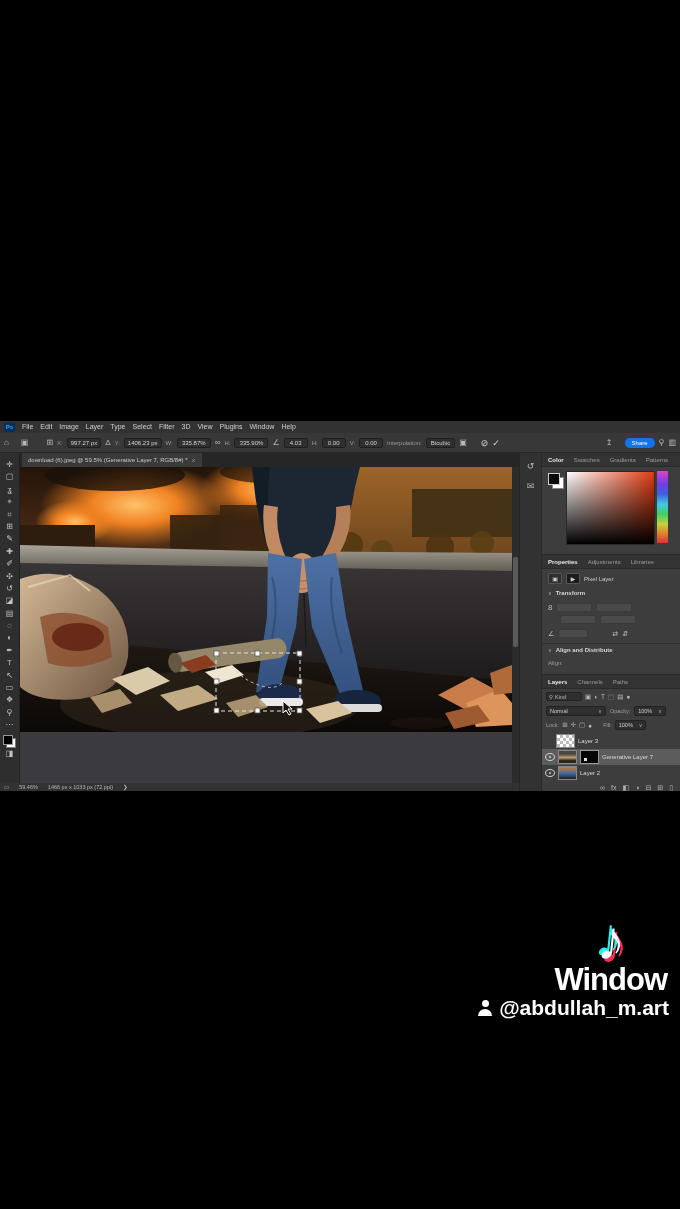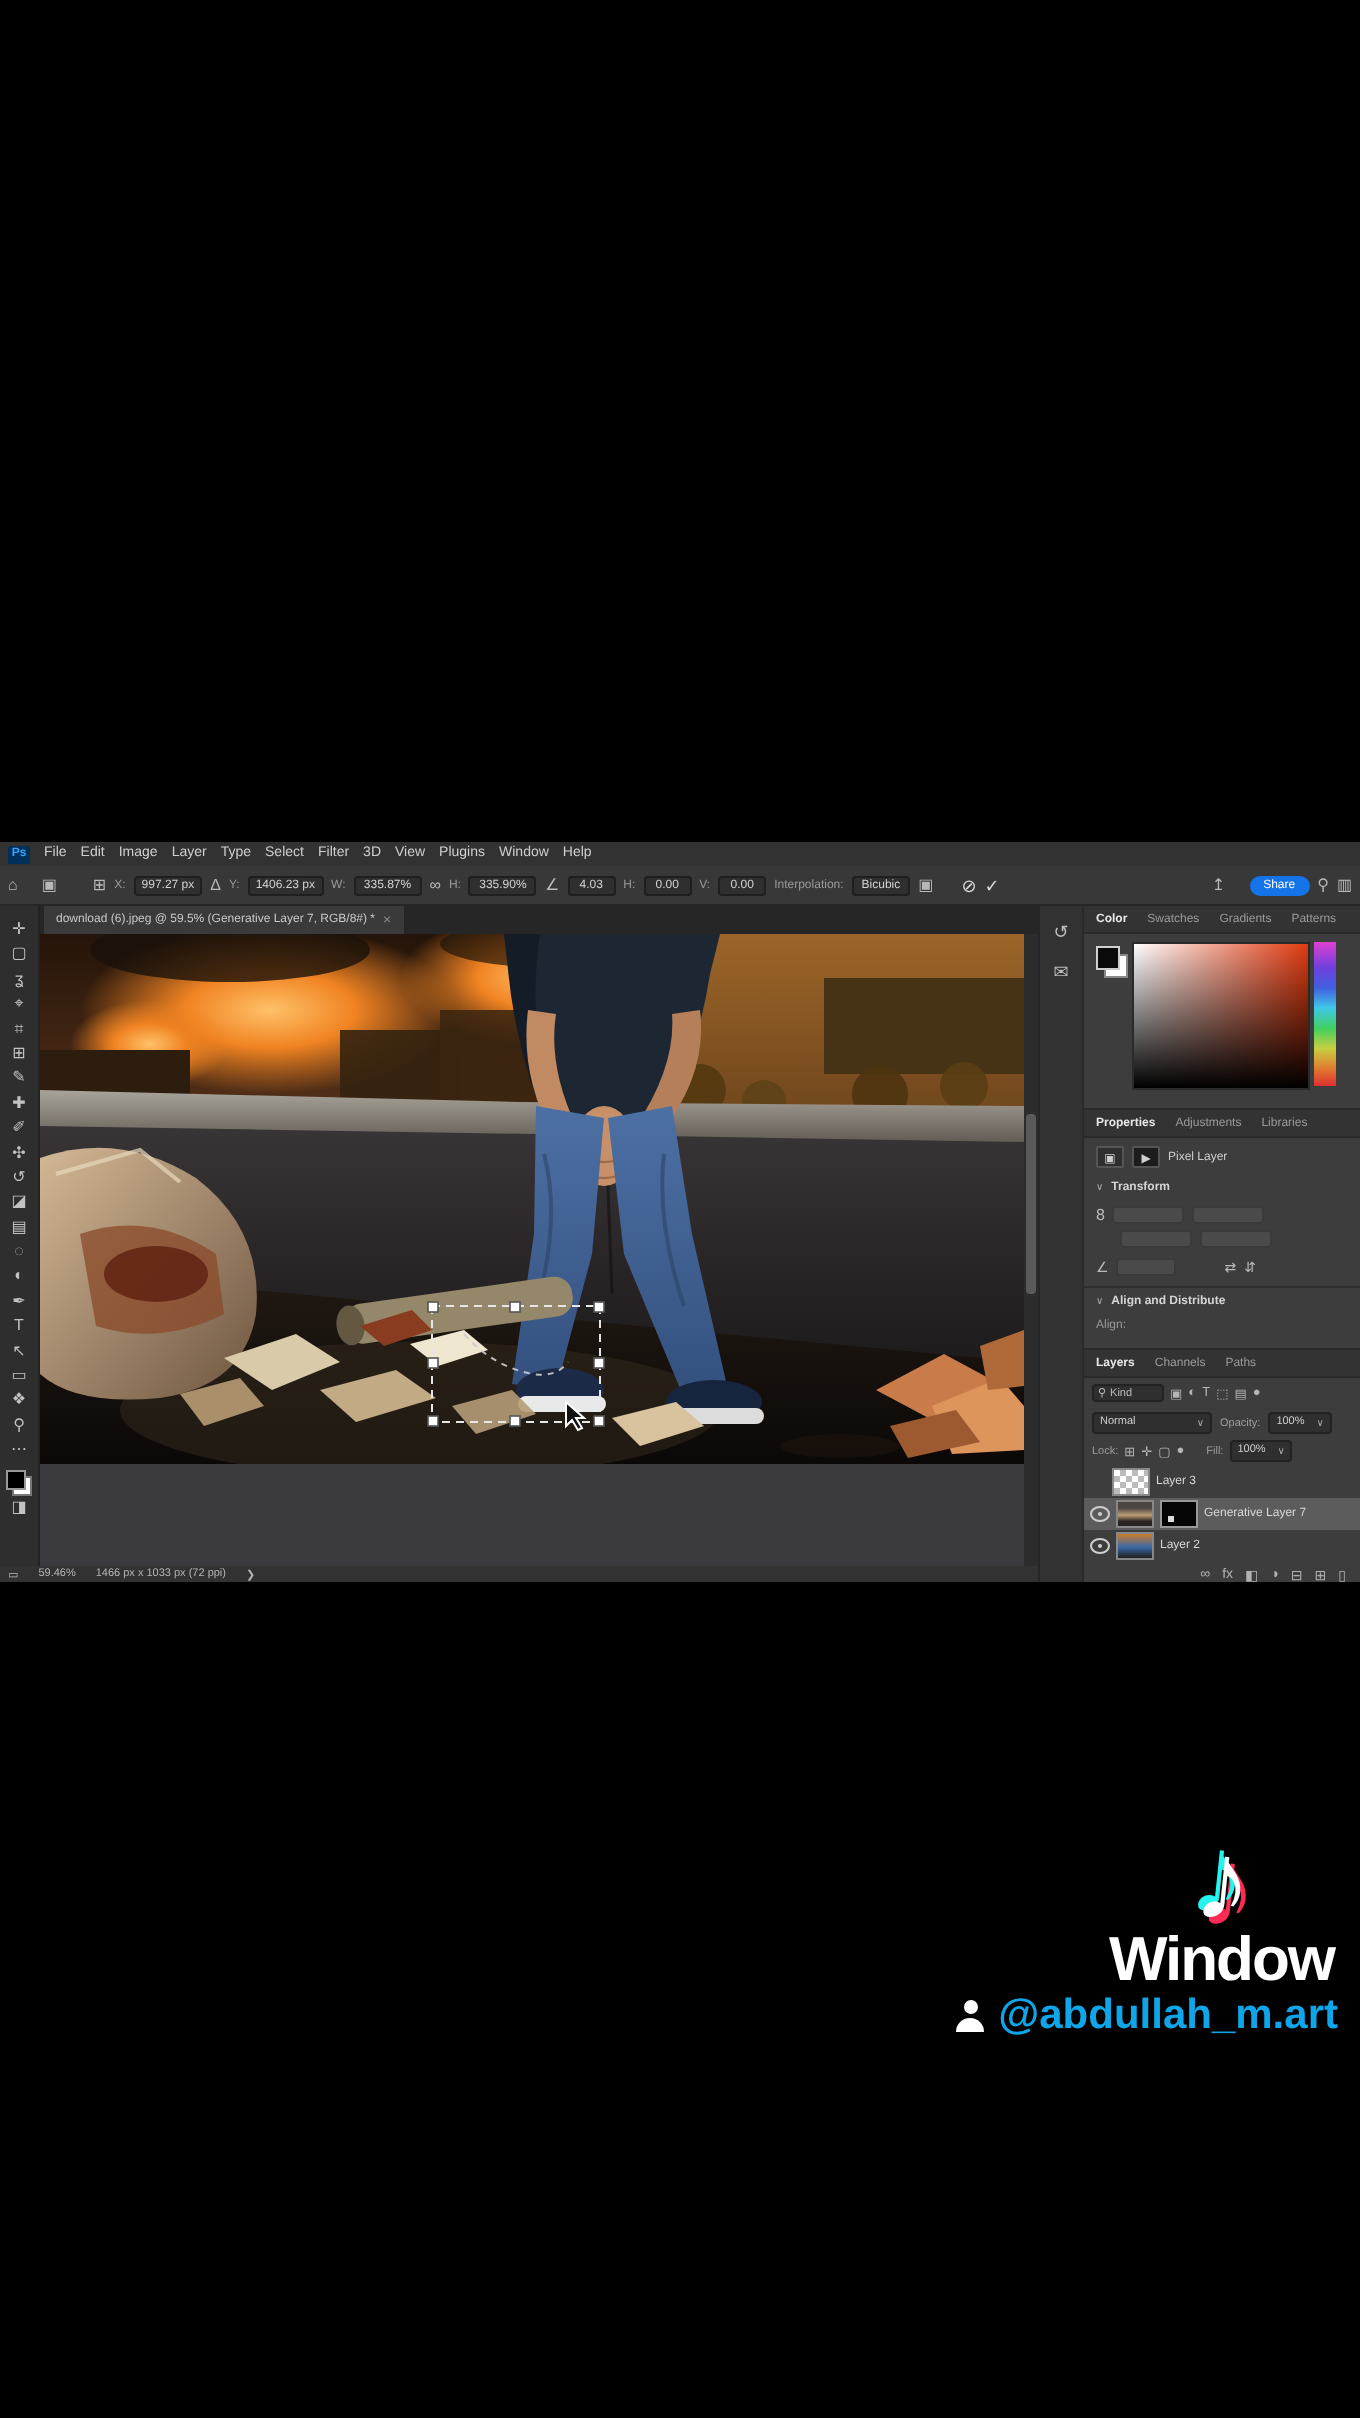--- a/index.html
+++ b/index.html
@@ -87,21 +87,21 @@
   .lthumb.gen{background:linear-gradient(180deg,#4a4642 25%,#bd9c74 55%,#2a2522 80%);}
   .lmask{width:17px;height:12px;background:#050505;border:1px solid #999;position:relative;flex:0 0 auto;}
   .lmask::after{content:"";position:absolute;left:3px;bottom:2px;width:3px;height:3px;background:#ddd;}
   .lname{font-size:6px;color:#d8d8d8;white-space:nowrap;}
   .lbottom{position:absolute;left:0;top:107px;width:139px;height:11px;display:flex;align-items:center;justify-content:flex-end;gap:6px;padding-right:8px;box-sizing:border-box;}
   .lb-ic{color:#b2b2b2;font-size:7px;}
   
   .tiktok-note{position:absolute;left:598px;top:908px;font-size:56px;color:#fff;transform:rotate(6deg);
      text-shadow:-3px -3px 0 #25f4ee,3px 3px 0 #fe2c55;}
   .tiktok-word{position:absolute;right:13px;top:962px;font-size:31px;font-weight:bold;color:#fff;letter-spacing:-1px;}
-  .tiktok-user{position:absolute;right:11px;top:996px;display:flex;align-items:center;gap:6px;color:#0ea5e9;font-size:21px;font-weight:bold;}
+  .tiktok-user{position:absolute;right:11px;top:996px;display:flex;align-items:center;gap:6px;color:#ffffff;font-size:21px;font-weight:bold;}
   .person-icon{display:inline-block;position:relative;width:16px;height:16px;}
   .person-icon::before{content:"";position:absolute;left:4.5px;top:0;width:7px;height:7px;border-radius:50%;background:#fff;}
   .person-icon::after{content:"";position:absolute;left:1px;bottom:0;width:14px;height:7px;border-radius:7px 7px 0 0;background:#fff;}
 </style>
 </head>
 <body>
 
 <div class="ps-window">
 
   <div class="menubar">

